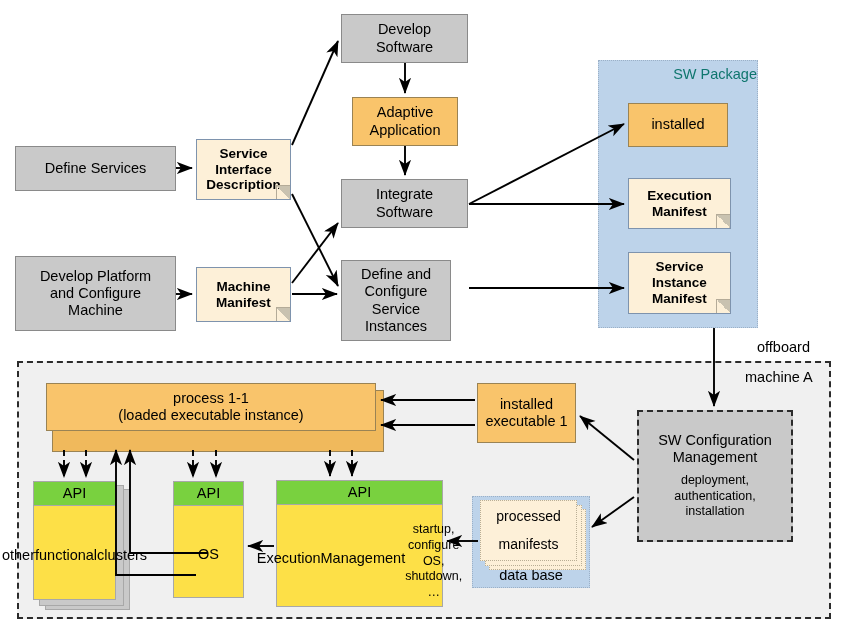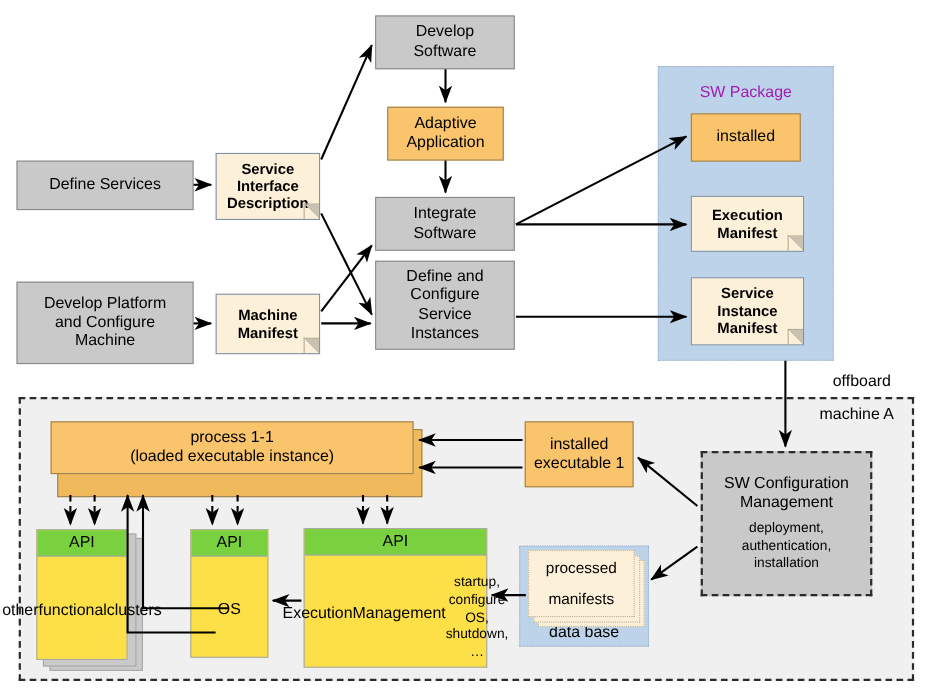--- a/index.html
+++ b/index.html
@@ -7,21 +7,21 @@
   #canvas{position:relative;width:848px;height:628px;background:#fff;overflow:hidden;}
   .node{position:absolute;box-sizing:border-box;display:flex;flex-direction:column;
         align-items:center;justify-content:center;text-align:center;line-height:1.18;}
   .gray{background:#c9c9c9;border:1px solid #8a8a8a;color:#000;font-size:14.5px;}
   .orange{background:#f9c46b;border:1px solid #9a8354;color:#000;font-size:14.5px;}
   .note{background:#fdf0d8;border:1px solid #7e93ad;color:#000;font-size:13.5px;font-weight:bold;}
   .note .fold{position:absolute;right:0;bottom:0;width:13px;height:13px;
         background:linear-gradient(225deg,#c9c2b0 0 50%,transparent 50% 100%);
         border-left:1px solid #b4ab98;border-top:1px solid #b4ab98;}
   .swpkg{position:absolute;background:#bdd3ea;border:1px dotted #9bb0c7;box-sizing:border-box;}
-  .swpkg-title{position:absolute;width:100%;top:15px;left:0;text-align:center;font-size:14.5px;color:#a21caf;}
+  .swpkg-title{position:absolute;width:100%;top:5px;left:0;text-align:right;font-size:14.5px;color:#0f766e;}
   .dbbox{position:absolute;background:#bdd3ea;border:1px dotted #9bb0c7;box-sizing:border-box;}
   .dbbox-label{position:absolute;width:100%;bottom:4px;left:0;text-align:center;font-size:14.5px;}
   .machineA{position:absolute;background:#f0f0f0;box-sizing:border-box;
         border:2px dashed #333;border-style:dashed;}
   .dashbox{border:2px dashed #2b2b2b !important;background:#c9c9c9;}
   .apibox{position:absolute;box-sizing:border-box;background:#fde047;border:1px solid #a8a8a8;}
   .apihdr{background:#79d13f;border-bottom:1px solid #a8a8a8;text-align:center;font-size:14.5px;
         line-height:22px;height:23px;color:#000;}
   .apibody{display:flex;flex-direction:row;align-items:center;justify-content:center;
         text-align:center;font-size:14.5px;height:calc(100% - 23px);line-height:1.25;padding:2px;}
@@ -59,21 +59,21 @@
   <div class="node orange" style="left:352px;top:97px;width:106px;height:49px;">
     <span>Adaptive</span>
     <span>Application</span>
   </div>
 
   <div class="node gray" style="left:341px;top:179px;width:127px;height:49px;">
     <span>Integrate</span>
     <span>Software</span>
   </div>
 
-  <div class="node gray" style="left:341px;top:237px;width:127px;height:81px;">
+  <div class="node gray" style="left:341px;top:260px;width:110px;height:81px;">
     <span>Define and</span>
     <span>Configure</span>
     <span>Service</span>
     <span>Instances</span>
   </div>
 
   <div class="node gray" style="left:15px;top:256px;width:161px;height:75px;">
     <span>Develop Platform</span>
     <span>and Configure</span>
     <span>Machine</span>

